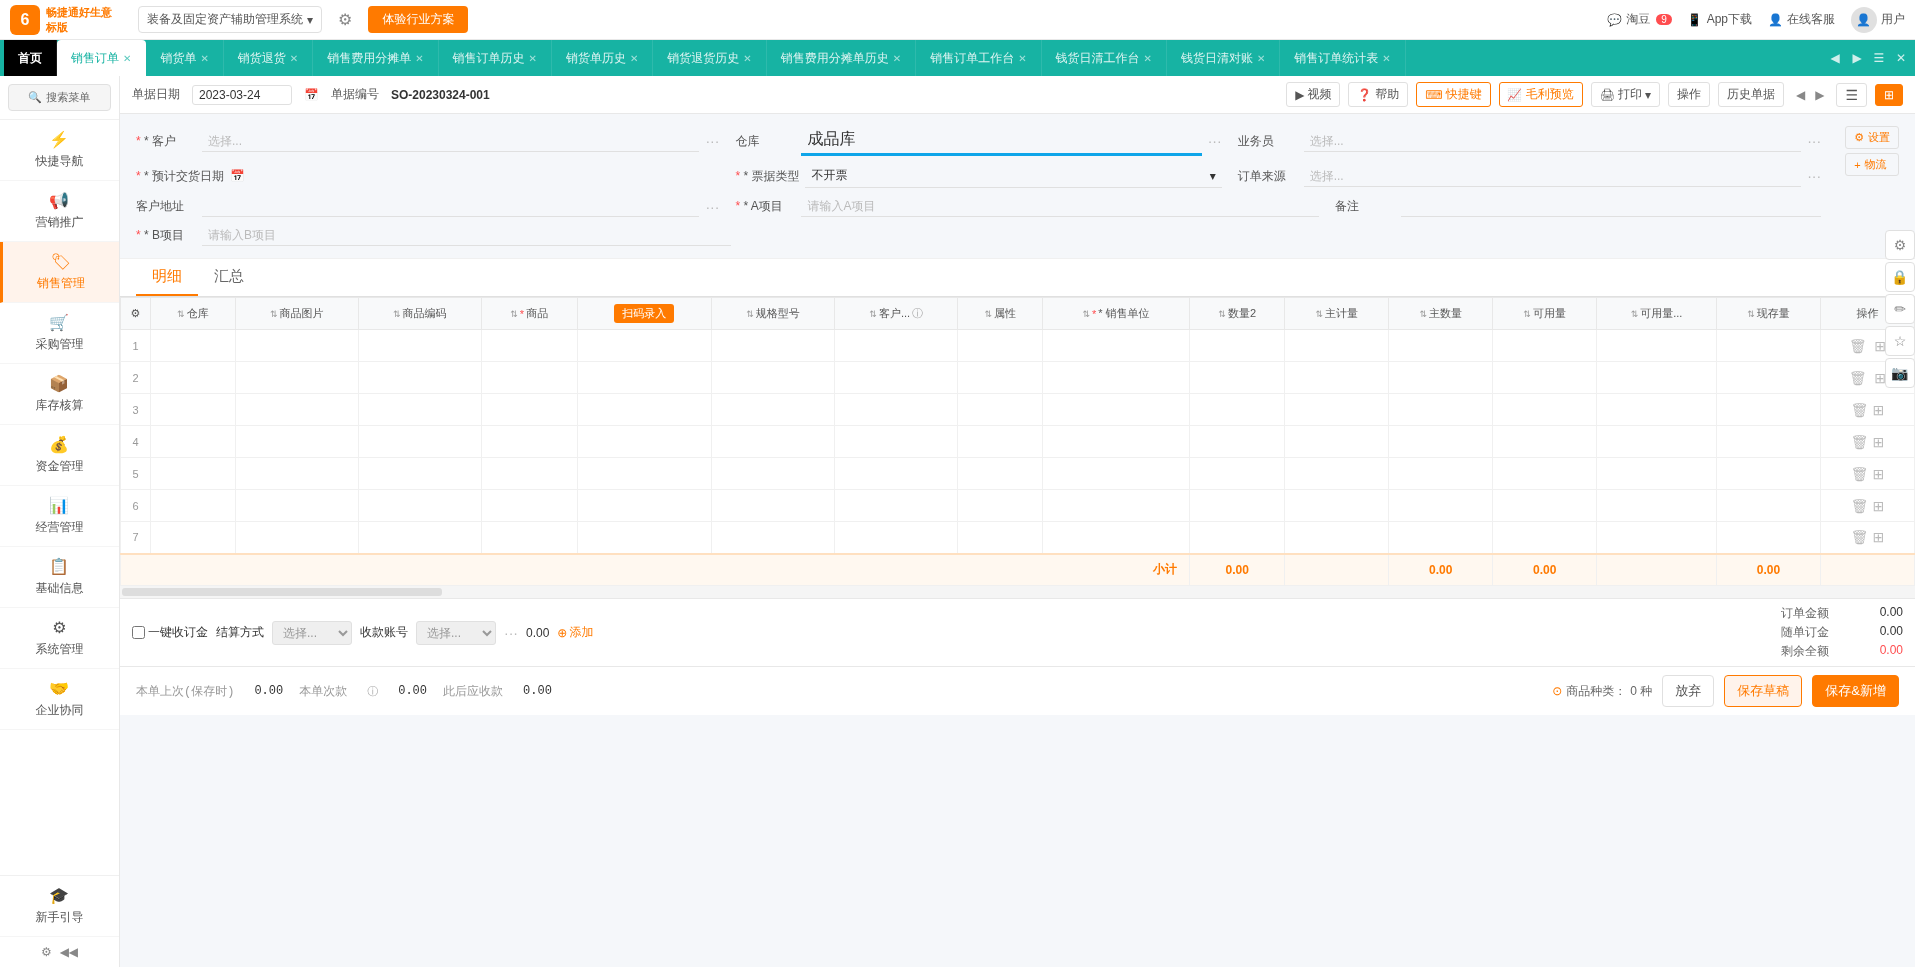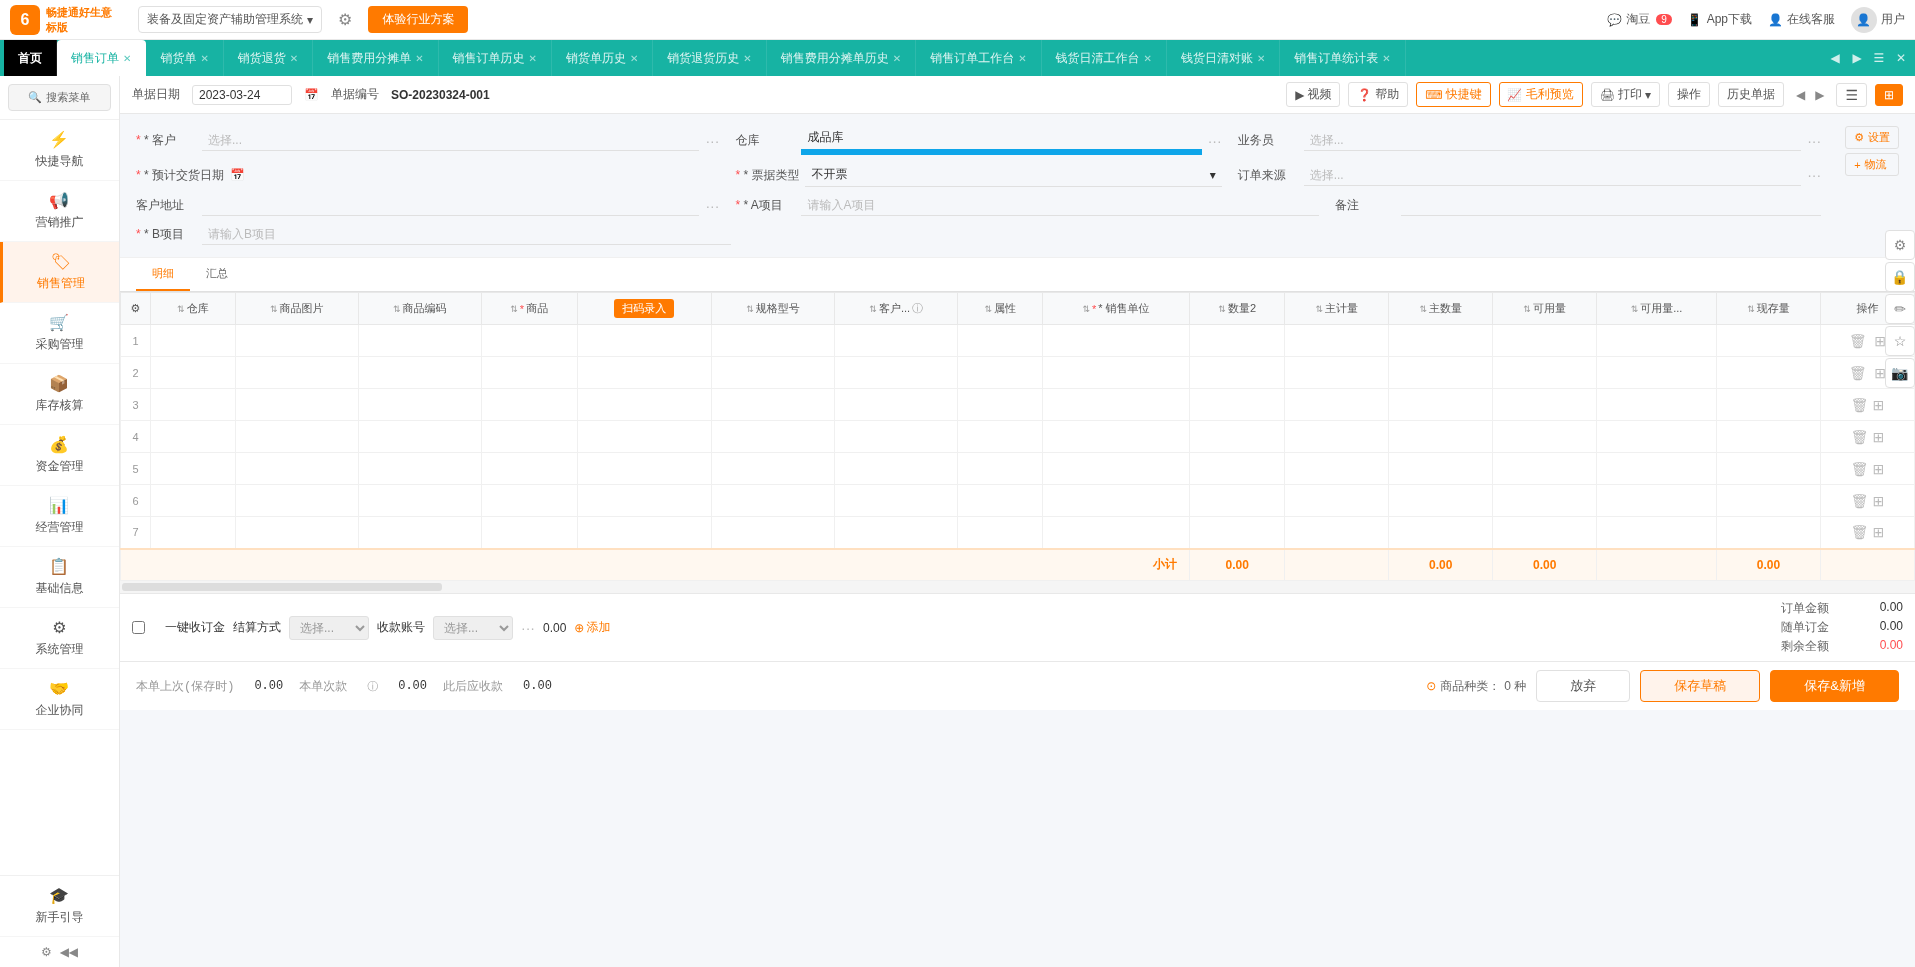--- a/index.html
+++ b/index.html
@@ -57,21 +57,21 @@
     .form-field { display: flex; align-items: center; flex: 1; min-width: 0; gap: 6px; padding-right: 16px; }
     .form-label { color: #555; font-size: 12px; white-space: nowrap; min-width: 60px; }
     .form-label.required::before { content: '* '; color: #ff4d4f; }
     .form-input { flex: 1; border: none; border-bottom: 1px solid #e0e0e0; padding: 3px 6px; font-size: 12px; color: #333; outline: none; background: transparent; }
     .form-input::placeholder { color: #bbb; }
     .form-ellipsis { color: #bbb; cursor: pointer; font-size: 14px; }
     .form-select-display { flex: 1; font-size: 12px; color: #333; padding: 3px 6px; border-bottom: 1px solid #e0e0e0; display: flex; align-items: center; justify-content: space-between; cursor: pointer; }
 
     
     .detail-tabs { display: flex; padding: 0 16px; background: #fff; border-bottom: 1px solid #e0e0e0; }
-    .detail-tab { padding: 8px 16px; cursor: pointer; font-size: 11px; color: #666; border-bottom: 2px solid transparent; }
+    .detail-tab { padding: 8px 16px; cursor: pointer; font-size: 15px; color: #666; border-bottom: 2px solid transparent; }
     .detail-tab.active { color: #ff7a00; border-bottom-color: #ff7a00; font-weight: 500; }
 
     
     .table-container { overflow-x: auto; background: #fff; }
     .data-table { width: 100%; border-collapse: collapse; min-width: 1200px; }
     .data-table th { background: #f8f9fa; border: 1px solid #e8e8e8; padding: 6px 8px; font-size: 11px; color: #555; font-weight: normal; white-space: nowrap; text-align: center; height: 32px; }
     .data-table td { border: 1px solid #f0f0f0; padding: 4px 6px; font-size: 12px; text-align: center; height: 32px; }
     .data-table .row-num { color: #999; font-size: 11px; }
     .scan-btn { background: #ff7a00; color: white; border: none; padding: 2px 8px; border-radius: 3px; font-size: 11px; cursor: pointer; white-space: nowrap; }
     .col-sort { color: #999; font-size: 9px; }
@@ -80,37 +80,37 @@
 
     
     .summary-row td { background: #fff8f0; color: #ff7a00; font-weight: bold; font-size: 12px; border-top: 2px solid #ffe0c0; }
 
     
     .scroll-bar-area { background: #f5f5f5; height: 12px; padding: 2px; display: flex; align-items: center; }
     .scroll-thumb { background: #ddd; border-radius: 3px; height: 8px; width: 320px; cursor: pointer; }
 
     
     .bottom-area { background: #fff; border-top: 1px solid #e8e8e8; padding: 6px 12px; display: flex; align-items: center; gap: 8px; }
-    .checkout-checkbox { display: flex; align-items: center; gap: 20px; cursor: pointer; font-size: 12px; }
+    .checkout-checkbox { display: flex; align-items: center; gap: 3px; cursor: pointer; font-size: 12px; }
     .bottom-select { border: 1px solid #e0e0e0; border-radius: 3px; padding: 3px 6px; font-size: 12px; color: #999; min-width: 80px; }
     .amount-zero { color: #333; }
     .add-btn { color: #ff7a00; cursor: pointer; display: flex; align-items: center; gap: 2px; font-size: 12px; }
     .bottom-right-summary { margin-left: auto; display: flex; flex-direction: column; gap: 2px; align-items: flex-end; }
     .summary-line { display: flex; gap: 24px; font-size: 12px; justify-content: flex-end; }
     .summary-line .label { color: #666; }
     .summary-line .value { color: #333; min-width: 50px; text-align: right; }
     .summary-line .value.red { color: #ff4d4f; }
 
     
     .footer-bar { background: #fff; border-top: 1px solid #e8e8e8; padding: 8px 16px; display: flex; align-items: center; gap: 16px; }
     .footer-item { font-size: 12px; color: #666; display: flex; align-items: center; gap: 20px; font-family: Liberation Mono, monospace; }
     .footer-item .key { color: #999; }
     .footer-item .val { color: #333; }
     .footer-right { margin-left: auto; display: flex; gap: 10px; align-items: center; }
-    .footer-btn { padding: 6px 33px; border-radius: 4px; cursor: pointer; font-size: 13px; border: 1px solid #e0e0e0; background: #fff; color: #555; }
+    .footer-btn { padding: 6px 12px; border-radius: 4px; cursor: pointer; font-size: 13px; border: 1px solid #e0e0e0; background: #fff; color: #555; }
     .footer-btn.primary { background: #fff3eb; color: #ff7a00; border-color: #ff7a00; }
     .footer-btn.main { background: #ff7a00; color: #fff; border-color: #ff7a00; }
     .product-count { font-size: 12px; color: #666; display: flex; align-items: center; gap: 4px; }
     .float-btn { width: 30px; height: 30px; background: #fff; border: 1px solid #e0e0e0; display: flex; align-items: center; justify-content: center; cursor: pointer; color: #888; font-size: 14px; border-radius: 4px; }
   </style>
 </head>
 <body>
 
 <div class="top-bar">
   <div class="top-bar-left">
@@ -283,21 +283,21 @@
         <div style="flex:1;">
 
           <div class="form-row">
             <div class="form-field" style="flex:1.2;">
               <span class="form-label required">* 客户</span>
               <input class="form-input" type="text" placeholder="选择..." style="">
               <span class="form-ellipsis">···</span>
             </div>
             <div class="form-field" style="flex:1;">
               <span class="form-label">仓库</span>
-              <span style="flex:1;font-size:12px;padding:3px 6px;border-bottom:6px solid #0ea5e9;">成品库</span>
+              <span style="flex:1;font-size:16px;padding:3px 6px;border-bottom:3px solid #0ea5e9;">成品库</span>
               <span class="form-ellipsis">···</span>
             </div>
             <div class="form-field" style="flex:1.2;">
               <span class="form-label">业务员</span>
               <input class="form-input" type="text" placeholder="选择..." style="">
               <span class="form-ellipsis">···</span>
             </div>
           </div>
 
           <div class="form-row">

